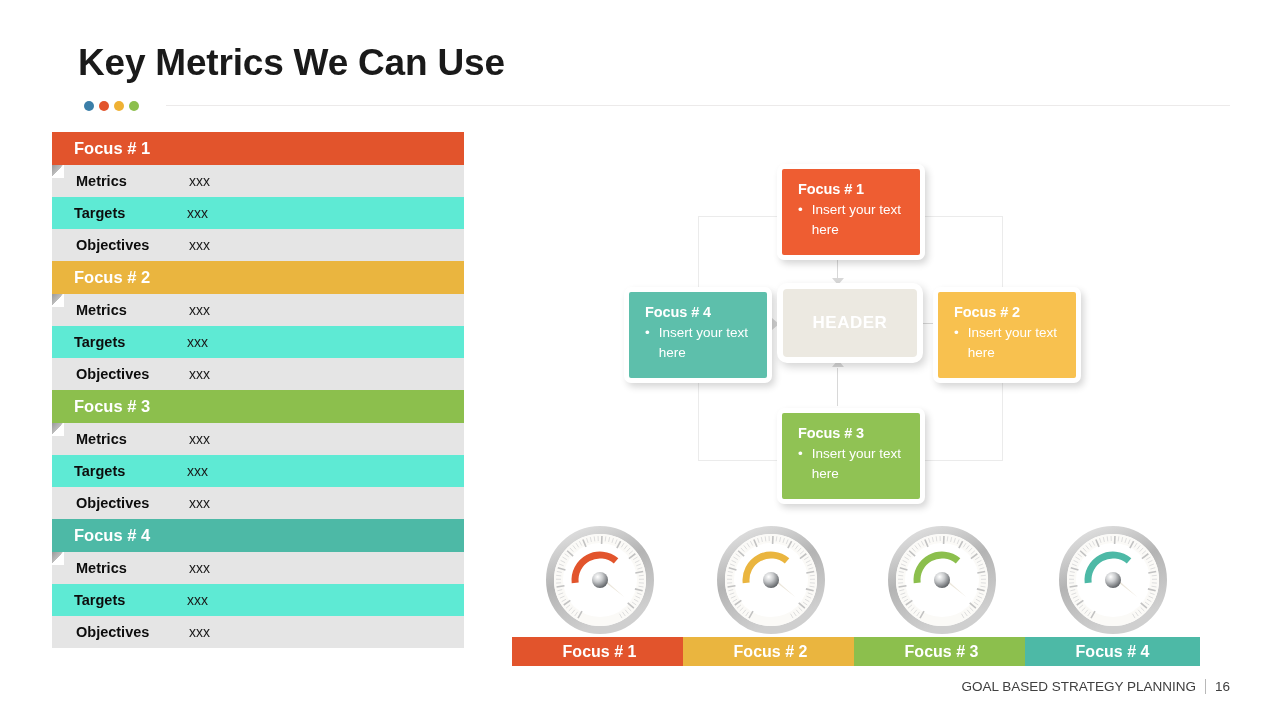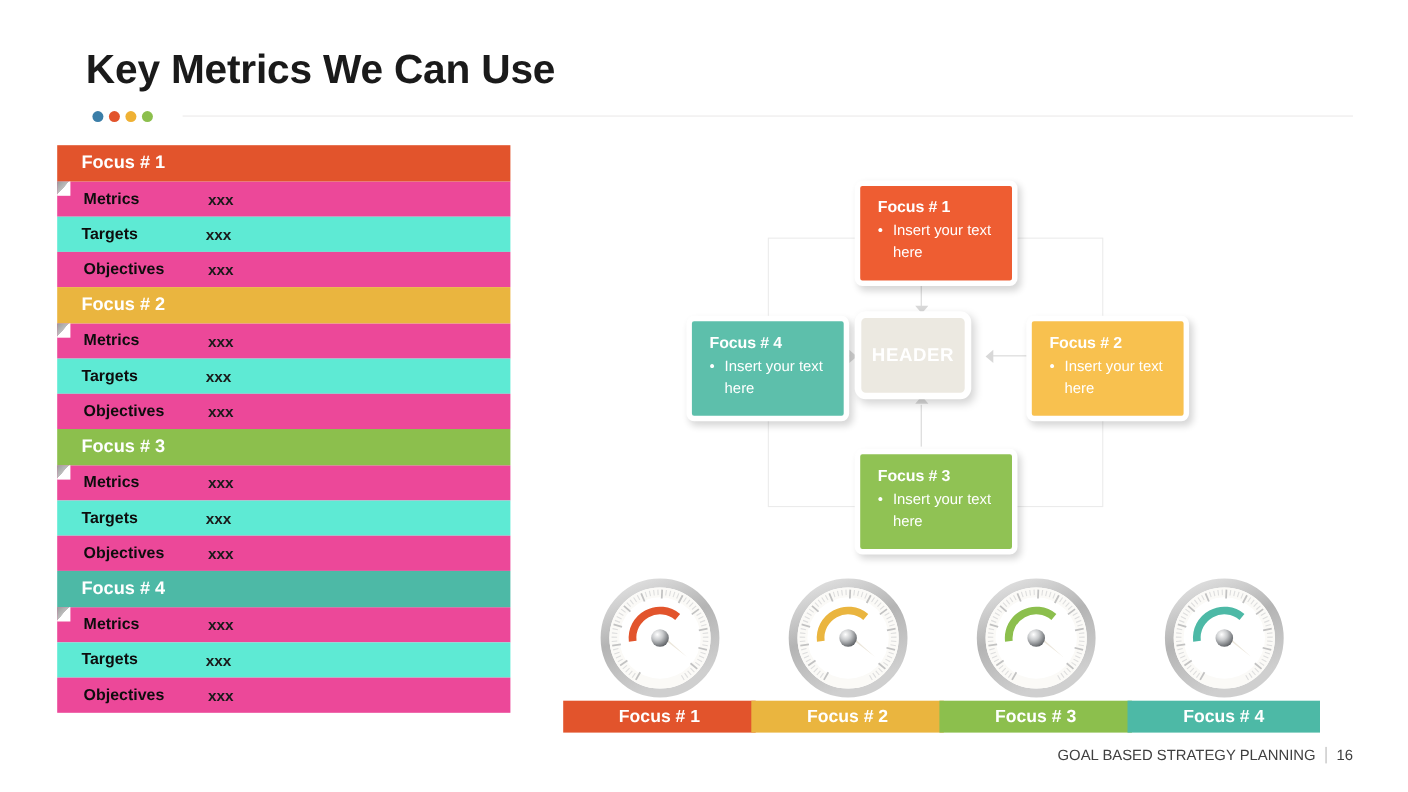--- a/index.html
+++ b/index.html
@@ -76,32 +76,32 @@
     z-index: 3;
   }
 
   .tbl-row {
     height: 32px;
     display: flex;
     align-items: center;
     padding-left: 22px;
     position: relative;
   }
-  .tbl-row.light { background: #ec4899; padding-left: 24px; }
+  .tbl-row.light { background: #e5e5e5; padding-left: 24px; }
   .tbl-row.dark  { background: #5eead4; }
 
   .row-label {
     width: 113px;
     font-size: 14.5px;
     font-weight: 700;
     color: #0d0d0d;
   }
   .row-value {
     font-size: 14px;
-    font-weight: 700;
+    font-weight: 400;
     color: #1a1a1a;
   }
 
   
   .diagram { position: absolute; left: 620px; top: 150px; width: 480px; height: 375px; }
 
   .connector-rect {
     position: absolute;
     left: 78px;
     top: 66px;
@@ -133,21 +133,21 @@
     font-size: 13.5px;
     line-height: 20px;
     font-weight: 400;
   }
   .fb-dot { margin-right: 9px; line-height: 20px; }
 
   .header-box {
     position: absolute;
     left: 157px;
     top: 133px;
-    width: 106px;
+    width: 146px;
     height: 80px;
     background: #ece9e1;
     border: 6px solid #ffffff;
     border-radius: 10px;
     box-shadow: 3px 4px 8px rgba(0,0,0,0.17);
     display: flex;
     align-items: center;
     justify-content: center;
   }
   .header-box span {

